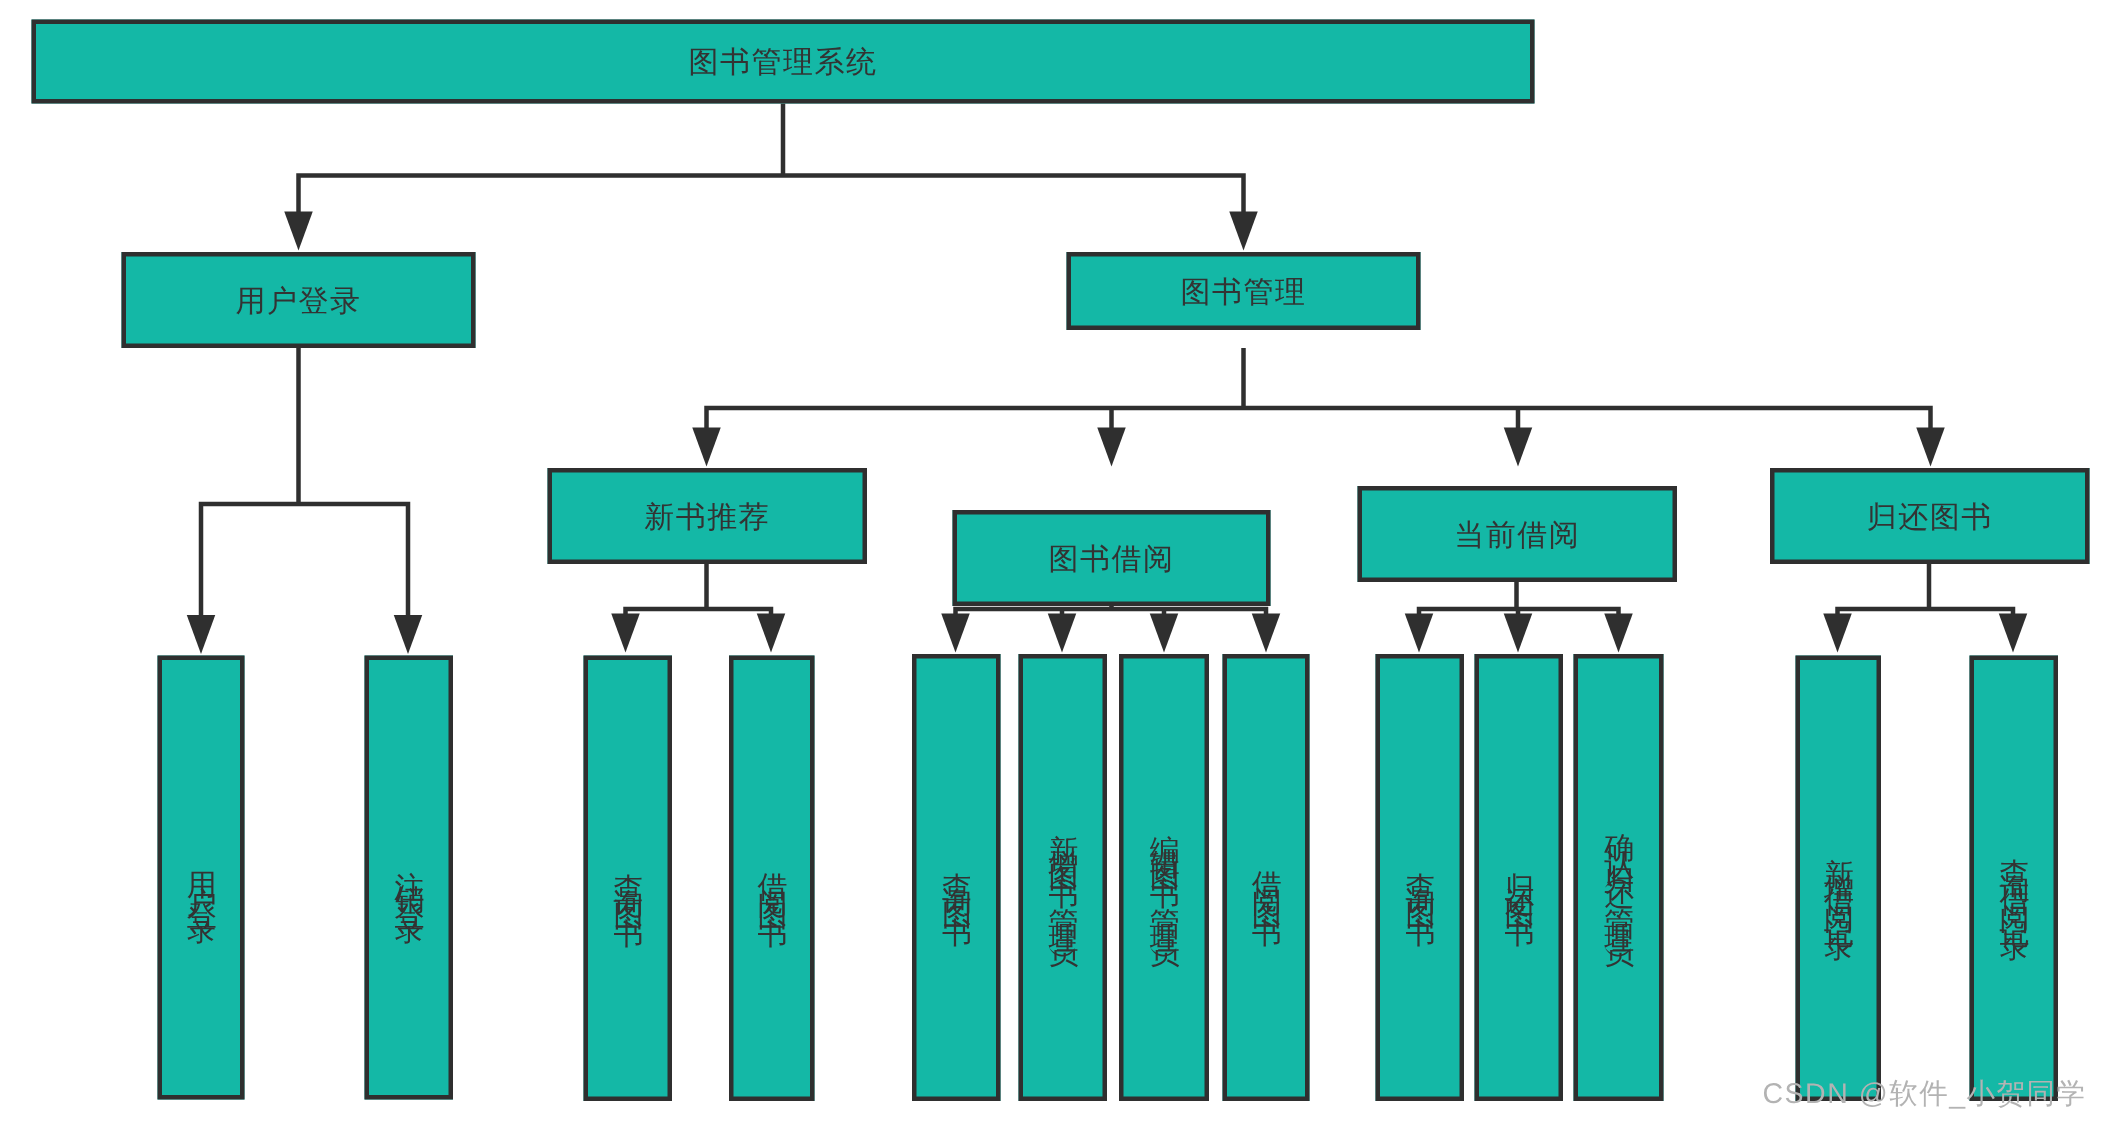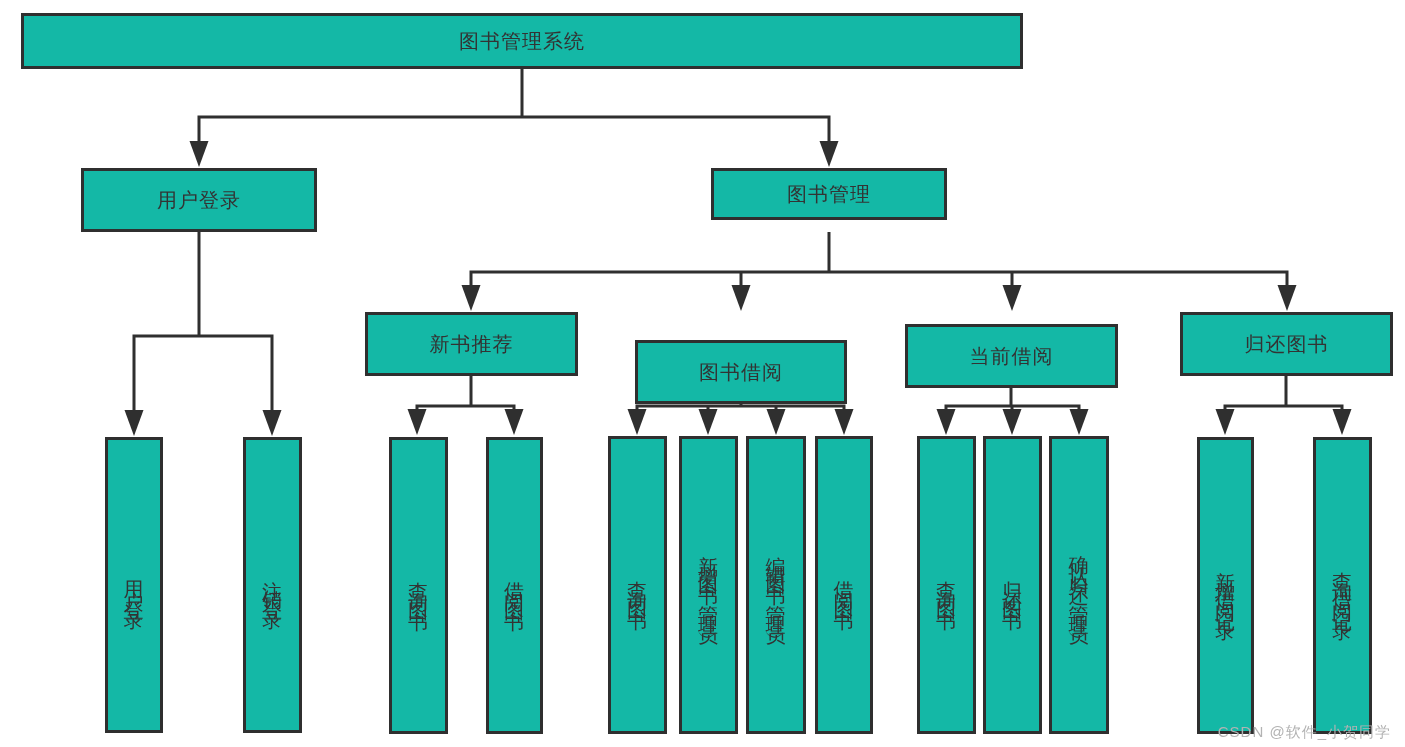--- a/index.html
+++ b/index.html
@@ -13,21 +13,21 @@
     border:3px solid #2f2f2f; color:#333333;
     display:flex; align-items:center; justify-content:center;
   }
   .hbox { font-size:20px; letter-spacing:1px; white-space:nowrap; }
   .vbox span {
     writing-mode:vertical-rl; text-orientation:mixed;
     font-size:20px; letter-spacing:10px; line-height:1; white-space:nowrap;
   }
   .watermark {
     position:absolute; right:14px; bottom:5px;
-    font-size:15px; color:#b3b3b3; letter-spacing:1px; white-space:nowrap;
+    font-size:19px; color:#b3b3b3; letter-spacing:1px; white-space:nowrap;
   }
 </style>
 </head>
 <body>
 
 <div class="stage">
 
   <svg class="wires" viewBox="0 0 1405 747" xmlns="http://www.w3.org/2000/svg">
     <g stroke="#2f2f2f" stroke-width="3" fill="none">
 

